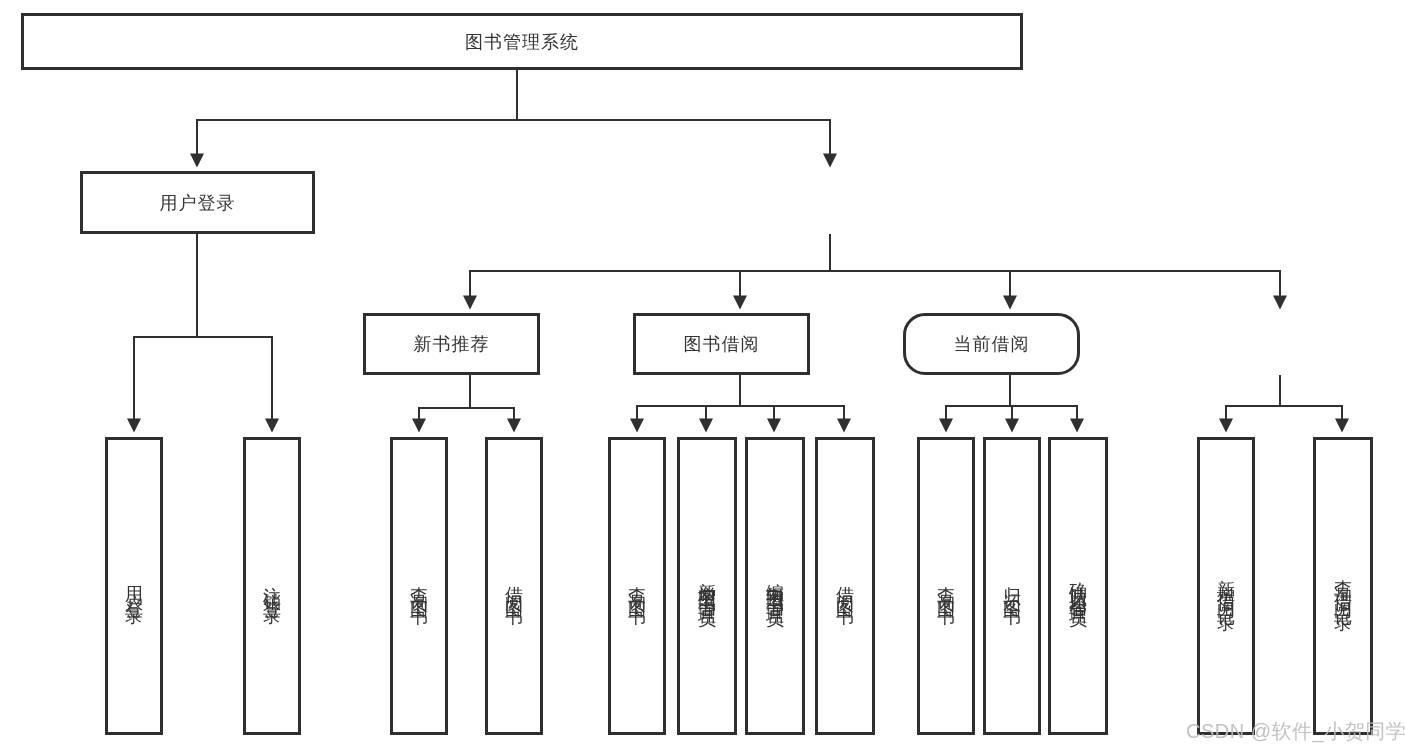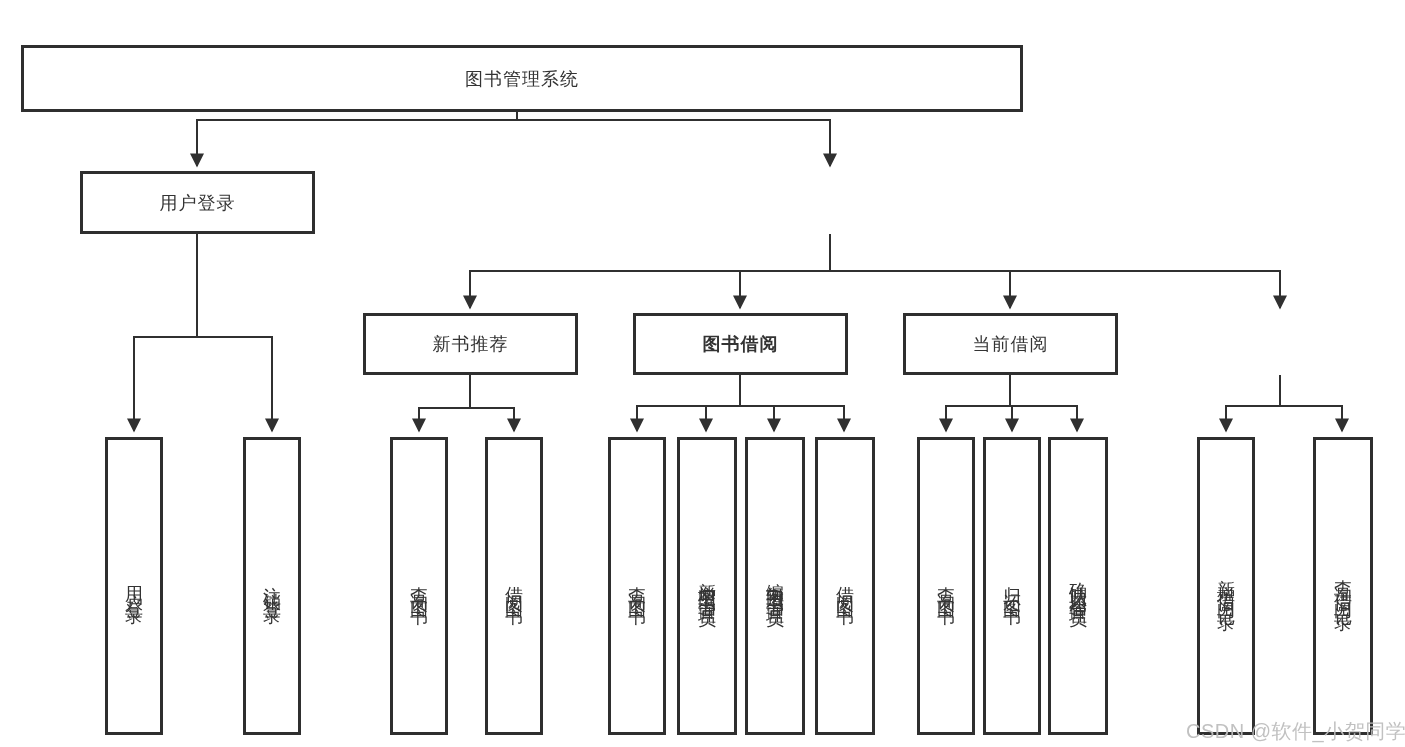--- a/index.html
+++ b/index.html
@@ -28,30 +28,30 @@
     background: #ffffff;
     display: flex;
     align-items: center;
     justify-content: center;
     color: #333333;
     font-size: 18px;
     letter-spacing: 1px;
     z-index: 2;
   }
   
-  .n-root { left: 21px; top: 13px; width: 1002px; height: 67px; font-size: 18px; margin-top: 32px; }
+  .n-root { left: 21px; top: 13px; width: 1002px; height: 57px; font-size: 18px; }
   
   .n-l2 { top: 171px; width: 235px; height: 63px; }
   .n-login  { left: 80px; }
   .n-mgmt   { left: 712px; }
   
-  .n-l3 { top: 313px; width: 215px; height: 62px; }
+  .n-l3 { top: 313px; width: 177px; height: 62px; }
   .n-rec     { left: 363px; }
-  .n-borrow  { left: 633px; font-weight: bold; }
-  .n-current { left: 903px; }
+  .n-borrow  { left: 633px; }
+  .n-current { left: 903px; border-radius: 22px; }
   .n-records { left: 1173px; }
   
   .n-leaf { top: 437px; width: 58px; height: 298px; }
   .vtext {
     writing-mode: vertical-rl;
     text-orientation: mixed;
     font-size: 18px;
     letter-spacing: 7px;
     color: #333333;
     white-space: nowrap;

